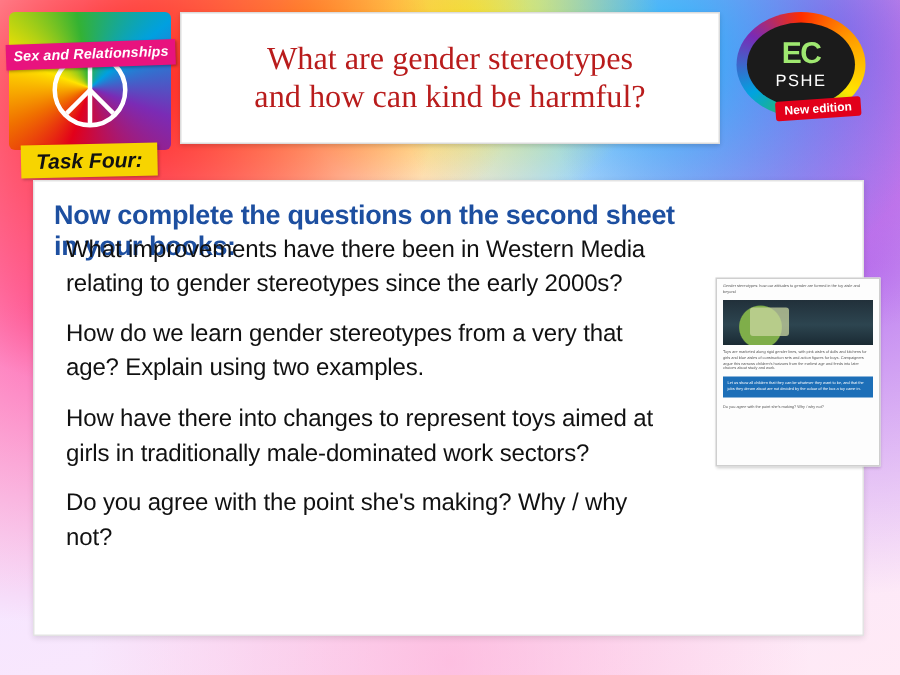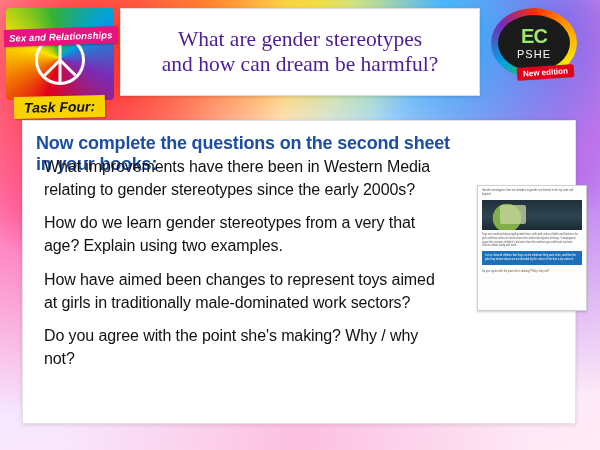--- a/index.html
+++ b/index.html
@@ -60,21 +60,21 @@
   }
   
   #title-box{
     position:absolute;left:120px;top:8px;width:358px;height:86px;
     background:#ffffff;border:1px solid #dcdcdc;
     display:flex;align-items:center;justify-content:center;
     box-shadow:0 1px 3px rgba(0,0,0,.15);
   }
   #title-text{
     font-family:"Liberation Serif", serif;
-    font-size:21.5px;line-height:1.18;color:#4c1d95;text-align:center;
+    font-size:21.5px;line-height:1.18;color:#b91c1c;text-align:center;
     padding:0 6px;
   }
   
   #ec-logo{
     position:absolute;left:487px;top:6px;width:100px;height:86px;
   }
   #ec-ring{
     position:absolute;left:4px;top:2px;width:86px;height:70px;border-radius:50%;
     background:conic-gradient(#ff2d00,#ff9900,#ffe600,#38c23a,#00a3e0,#7a2ab5,#ff2d00);
     display:flex;align-items:center;justify-content:center;
@@ -154,21 +154,21 @@
   <div id="rainbow-badge">
     <div class="peace">
         <div class="leg2"></div>
       </div>
   </div>
   <div id="sr-label">Sex and Relationships</div>
 
   <div id="title-box">
     <div id="title-text">
       <span>What are gender stereotypes</span><br>
-      <span>and how can dream be harmful?</span>
+      <span>and how can kind be harmful?</span>
     </div>
   </div>
 
   <div id="ec-logo">
     <div id="ec-ring">
       <div id="ec-inner">
         <div id="ec-letters">EC</div>
         <div id="ec-sub">PSHE</div>
       </div>
     </div>
@@ -177,21 +177,21 @@
 
   <div id="task-banner">Task Four:</div>
 
   <div id="panel"></div>
 
   <div id="panel-heading">Now complete the questions on the second sheet in your books:</div>
 
   <div id="questions">
     <div class="q">What improvements have there been in Western Media relating to gender stereotypes since the early 2000s?</div>
     <div class="q">How do we learn gender stereotypes from a very that age? Explain using two examples.</div>
-    <div class="q">How have aimed been changes to represent toys aimed at girls in traditionally male-dominated work sectors?</div>
+    <div class="q">How have there into changes to represent toys aimed at girls in traditionally male-dominated work sectors?</div>
     <div class="q">Do you agree with the point she's making? Why / why not?</div>
   </div>
 
   <div id="article-thumb">
     <div id="article-head">Gender stereotypes: how our attitudes to gender are formed in the toy aisle and beyond</div>
     <div id="article-img"></div>
     <div id="article-body">Toys are marketed along rigid gender lines, with pink aisles of dolls and kitchens for girls and blue aisles of construction sets and action figures for boys. Campaigners argue this narrows children's horizons from the earliest age and feeds into later choices about study and work.</div>
     <div id="article-blue">Let us show all children that they can be whatever they want to be, and that the jobs they dream about are not decided by the colour of the box a toy came in.</div>
     <div id="article-foot">Do you agree with the point she's making? Why / why not?</div>
   </div>

